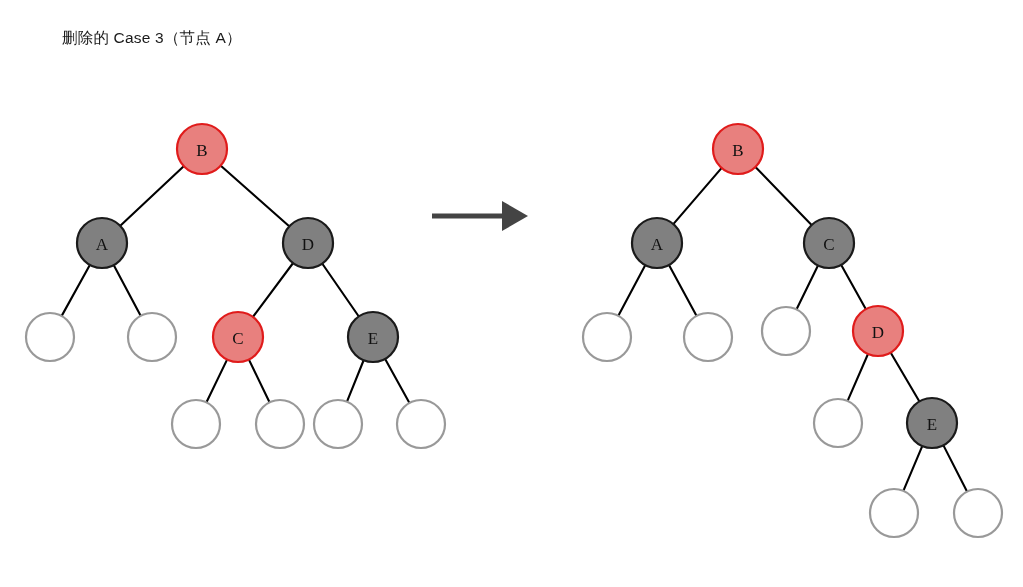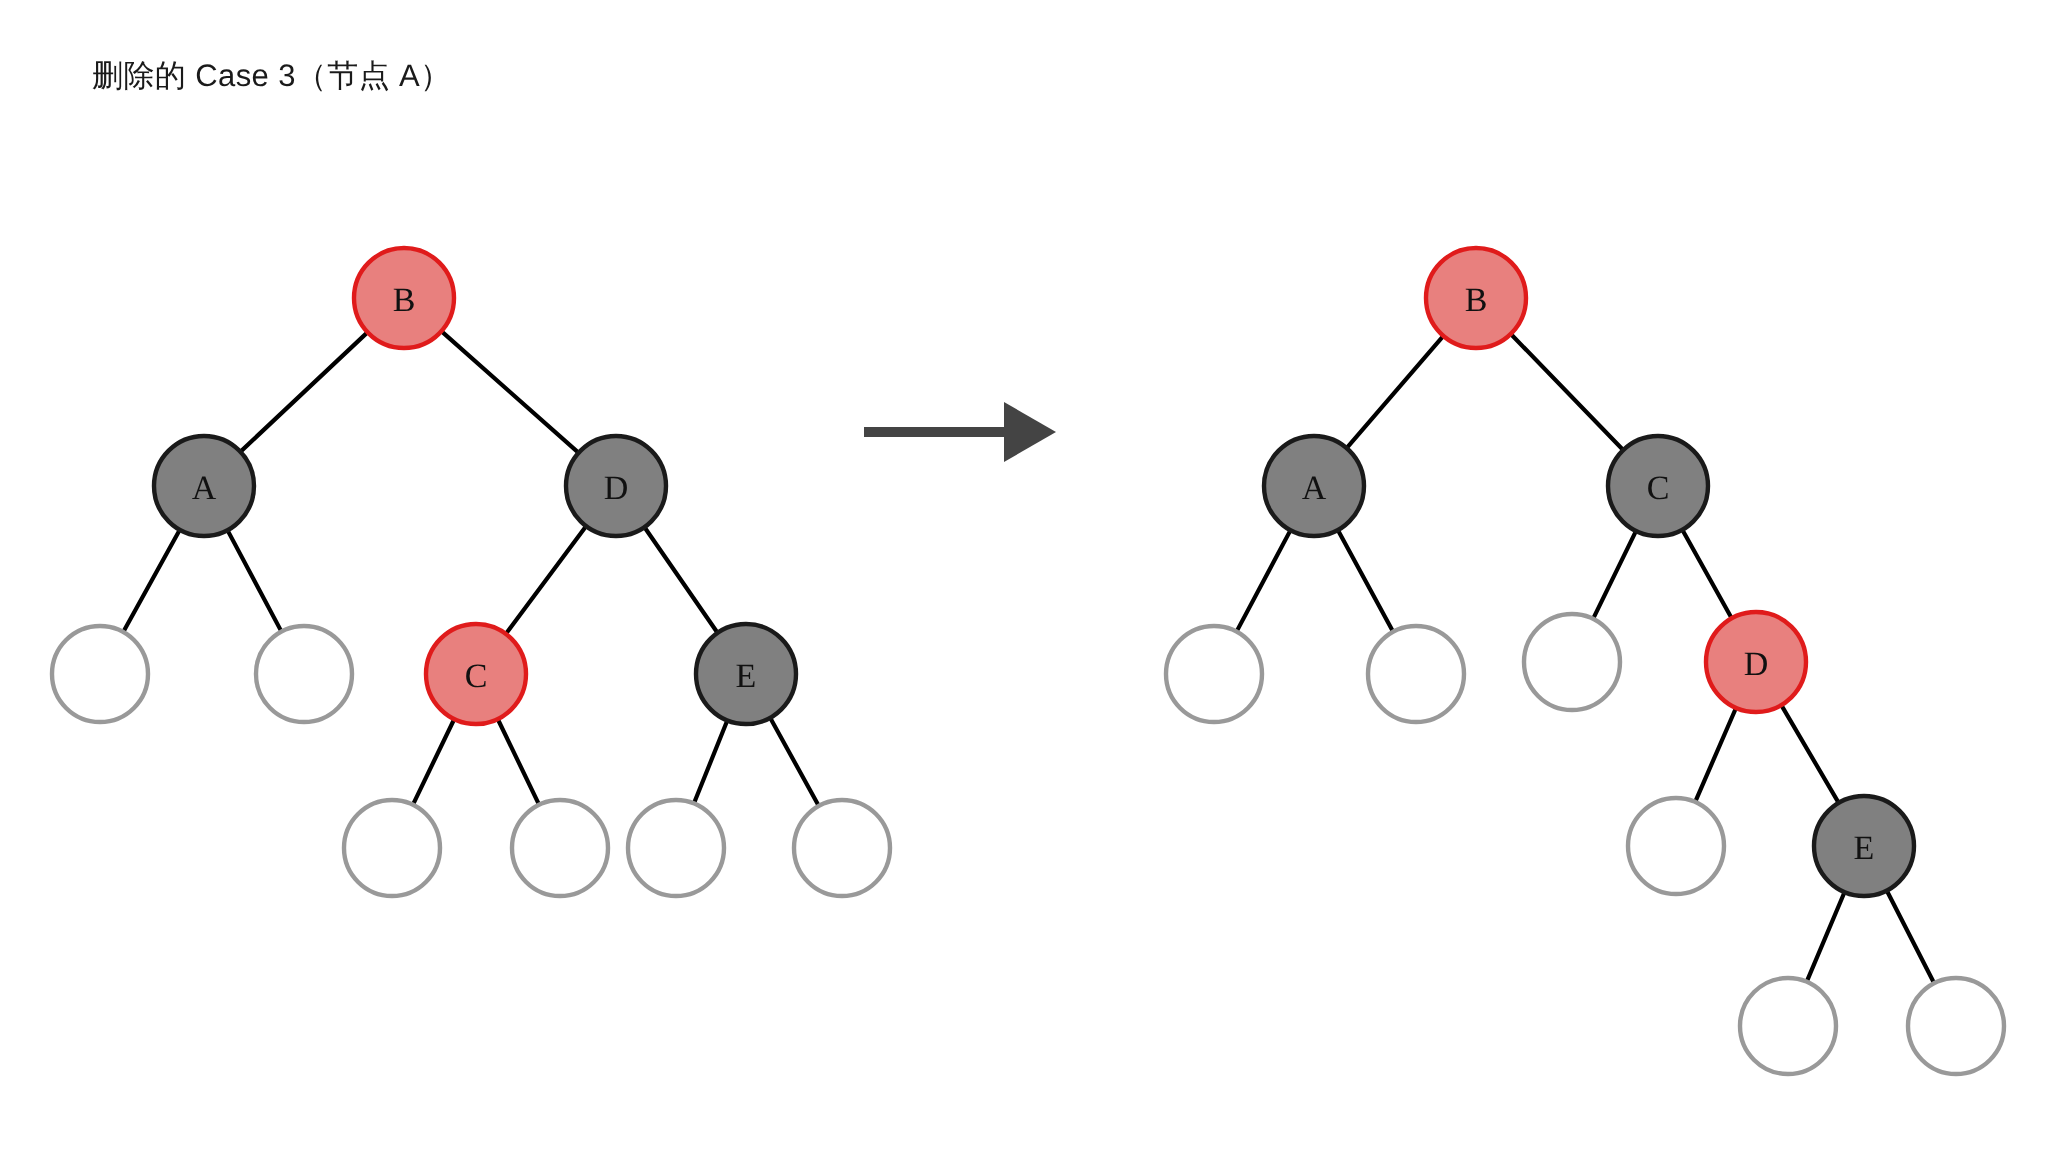--- a/index.html
+++ b/index.html
@@ -9,21 +9,21 @@
   }
   body {
     width: 1023px;
     height: 587px;
     position: relative;
     overflow: hidden;
     font-family: "Liberation Sans", sans-serif;
   }
   #diagram-title {
     position: absolute;
-    left: 46px;
+    left: 62px;
     top: 28px;
     font-family: "Liberation Sans", sans-serif;
     font-size: 15.5px;
     color: #1a1a1a;
     letter-spacing: 0.2px;
     white-space: nowrap;
   }
   #canvas {
     position: absolute;
     left: 0;

